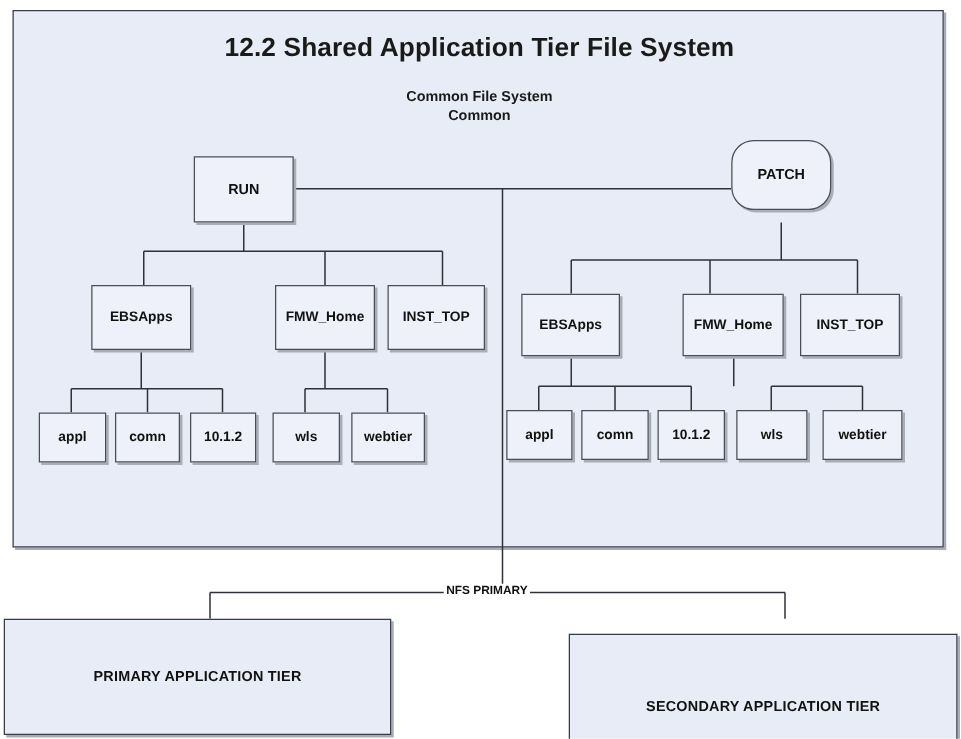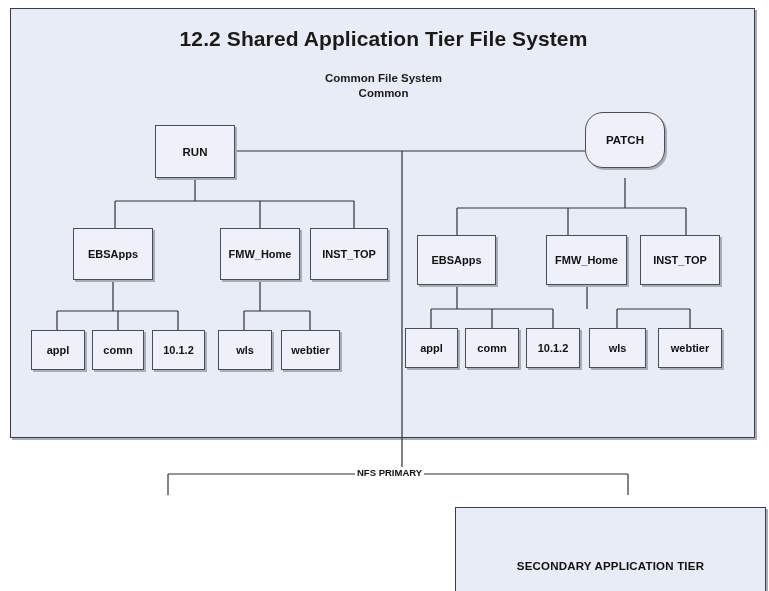--- a/index.html
+++ b/index.html
@@ -188,15 +188,16 @@
 
   <div class="node" style="left:405px; top:328px; width:53px; height:40px;">appl</div>
   <div class="node" style="left:465px; top:328px; width:54px; height:40px;">comn</div>
   <div class="node" style="left:526px; top:328px; width:54px; height:40px;">10.1.2</div>
 
   <div class="node" style="left:589px; top:328px; width:57px; height:40px;">wls</div>
   <div class="node" style="left:658px; top:328px; width:64px; height:40px;">webtier</div>
 
   <div class="nfs-label" style="left:355px; top:467px;">NFS PRIMARY</div>
 
+  <div class="tier" style="left:3px; top:495px; width:310px; height:93px;">PRIMARY APPLICATION TIER</div>
   <div class="tier" style="left:455px; top:507px; width:311px; height:118px;">SECONDARY  APPLICATION TIER</div>
 
 </div>
 
 </body></html>

